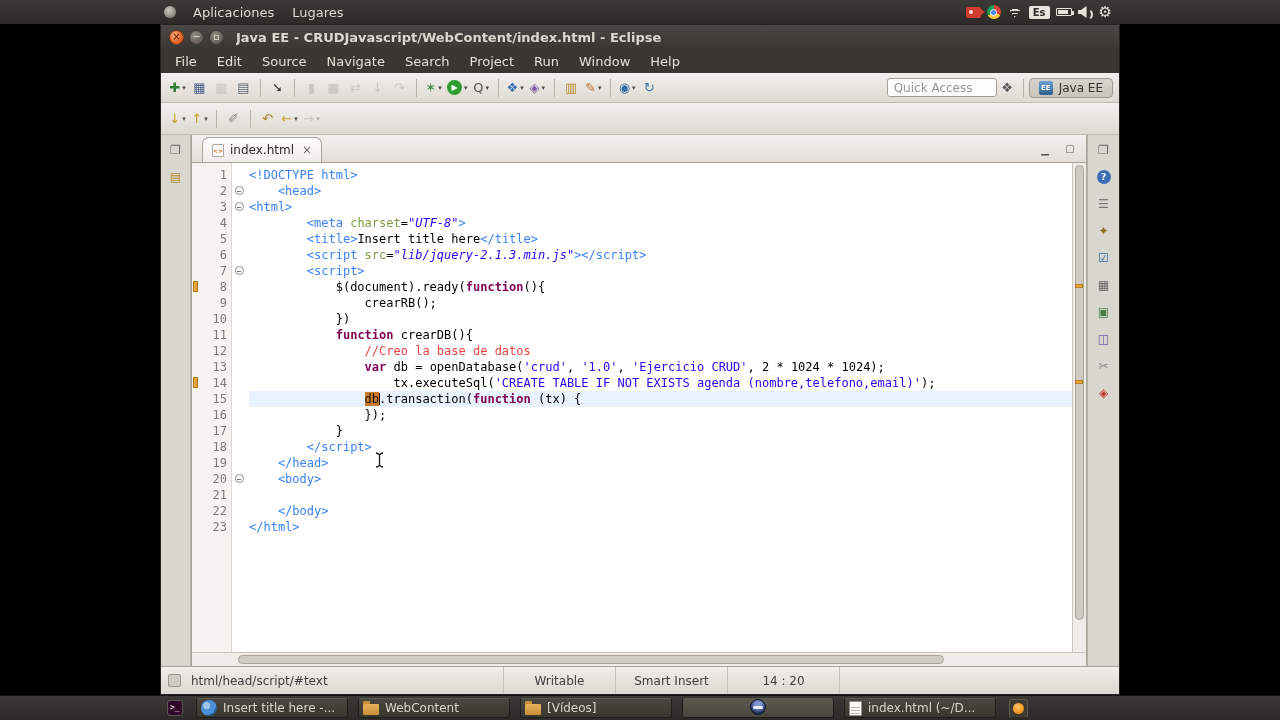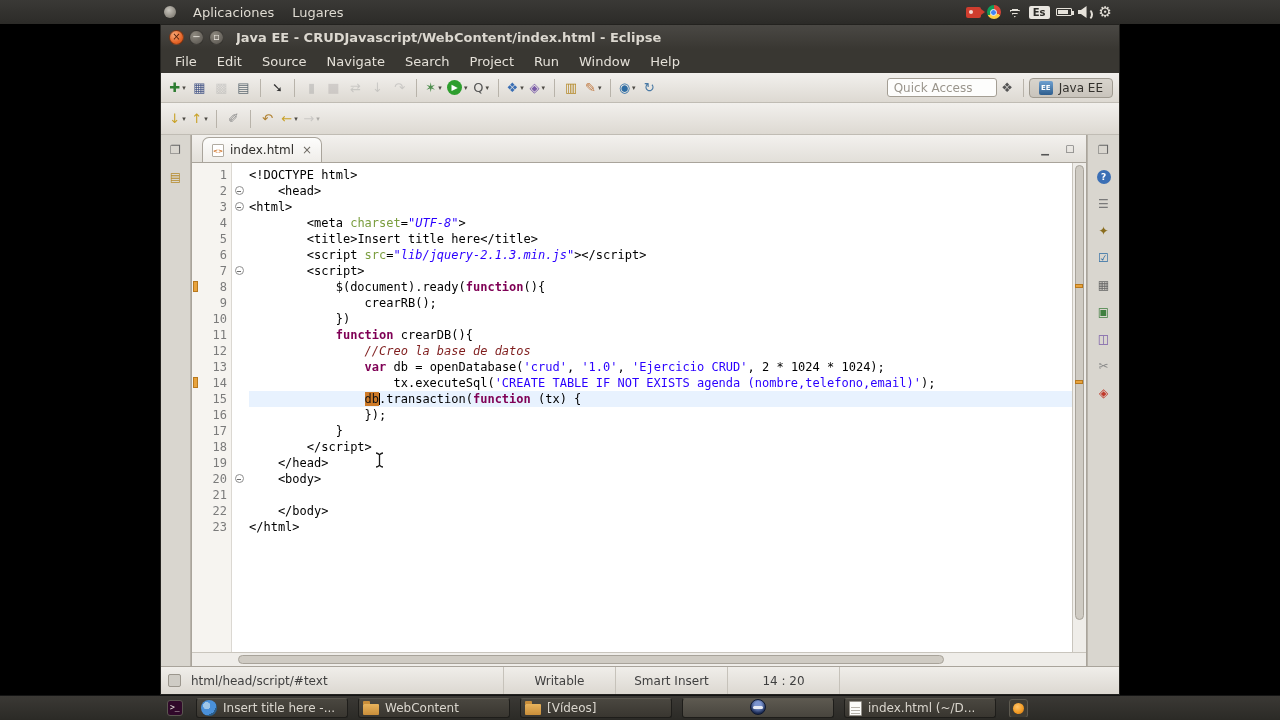--- a/index.html
+++ b/index.html
@@ -97,26 +97,26 @@
     font-family:"DejaVu Sans Mono","Liberation Mono",monospace; font-size:12px; color:#7b7b7b; text-align:right; }
   .nrow { height:16px; line-height:16px; }
   .ruler-fold { width:14px; background:#ffffff; padding-top:4px; }
   .frow { height:16px; display:flex; justify-content:center; }
   .fold { width:9px; height:9px; border:1px solid #8f8f8f; border-radius:50%; background:#fff; position:relative; margin-top:3px; }
   .fold::after { content:""; position:absolute; left:1.5px; right:1.5px; top:3.5px; height:1px; background:#6e6e6e; }
 
   .code { flex:1; padding:4px 0 0 3px; overflow:hidden; cursor:text; }
   .cline { height:16px; line-height:16px; white-space:pre; font-family:"DejaVu Sans Mono","Liberation Mono",monospace; font-size:12px; color:#000; }
   .cline.cur { background:#e8f2fe; }
-  .seg-t { color:#000000; }
+  .seg-t { color:#3b82f6; }
   .seg-a { color:#7b9e3f; }
   .seg-v { color:#2a00ff; font-style:italic; }
   .seg-k { color:#7f0055; font-weight:bold; }
   .seg-s { color:#2a00ff; }
-  .seg-c { color:#7f1d1d;font-style:italic; }
+  .seg-c { color:#ef4444; }
   .seg-p { color:#000; }
   .seg-sel { background:#ce7b29; color:#141414; position:relative; }
   .seg-sel::after { content:""; position:absolute; right:-1px; top:1px; bottom:1px; width:1px; background:#000; }
 
   .vscroll { width:14px; background:#efede9; border-left:1px solid #c9c5bd; position:relative; }
   .vthumb { position:absolute; top:2px; left:2px; right:2px; height:93%; background:#cfcbc3; border:1px solid #a8a39a; border-radius:6px; }
   .vtick { position:absolute; left:2px; width:8px; height:4px; background:#e8a33d; border:1px solid #b8791e; z-index:2; }
   .hscroll { height:14px; flex:0 0 14px; background:#efede9; border-top:1px solid #c9c5bd; position:relative; }
   .hthumb { position:absolute; top:2px; left:46px; width:79%; height:9px; background:#cfcbc3; border:1px solid #a8a39a; border-radius:5px; }
 

